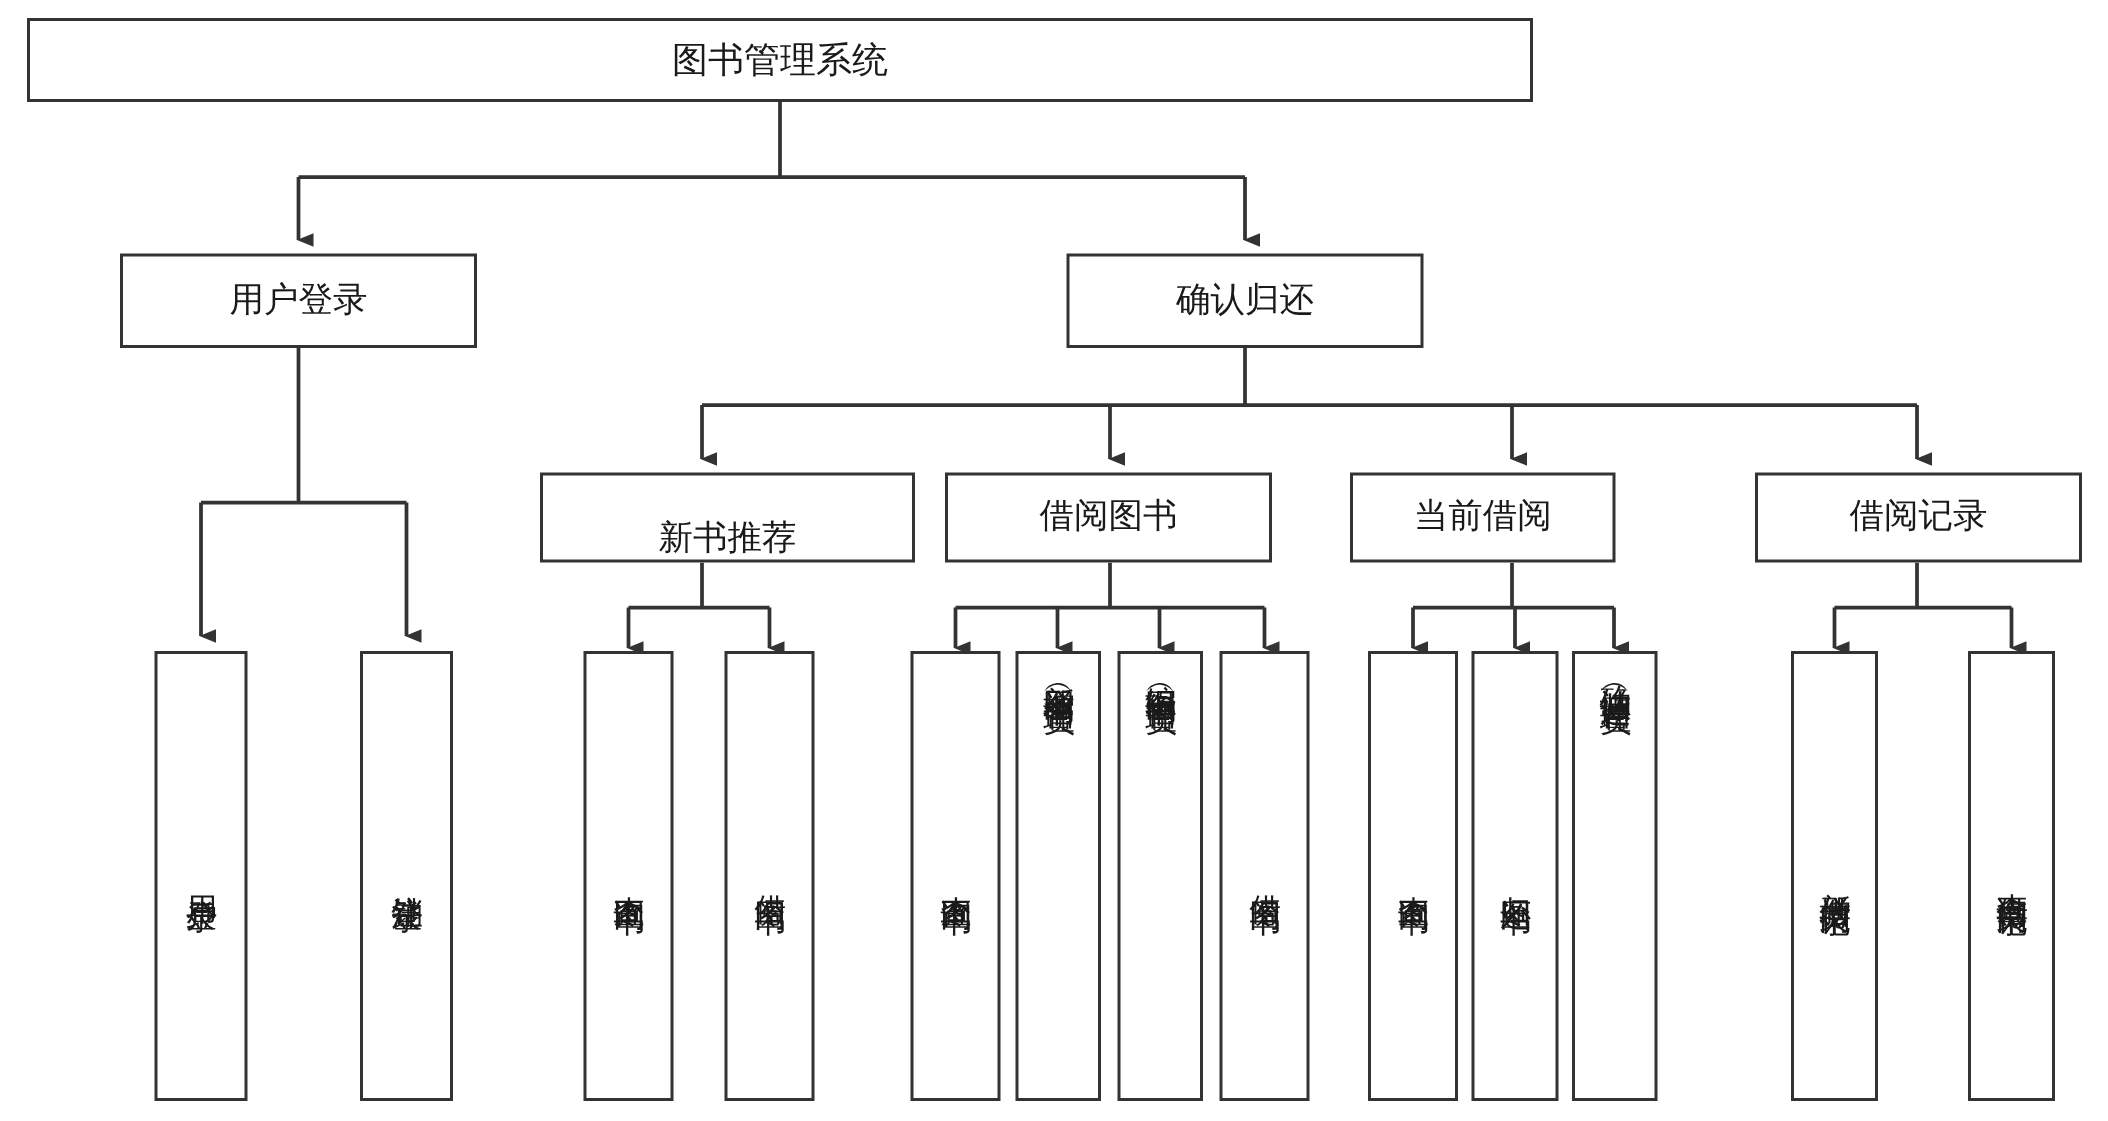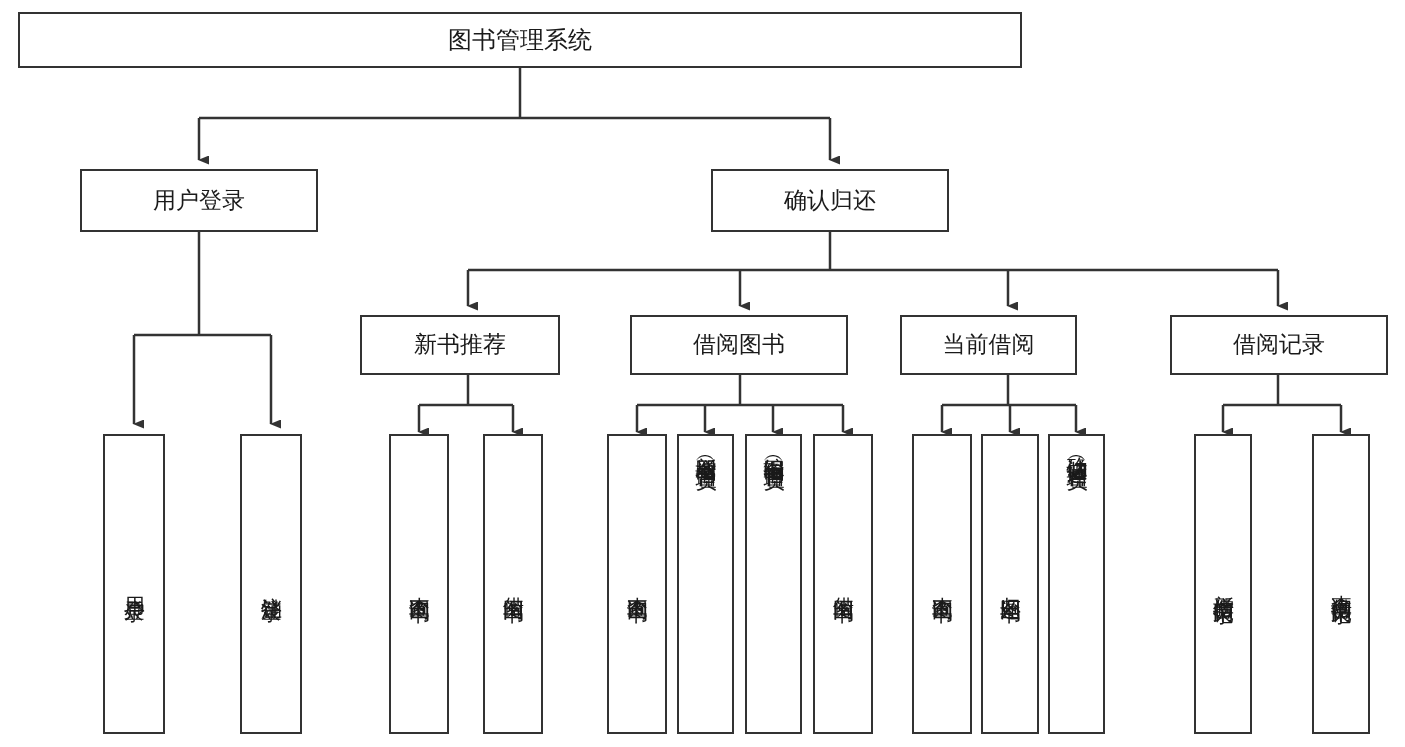--- a/index.html
+++ b/index.html
@@ -134,21 +134,21 @@
     <span class="label">图书管理系统</span>
   </div>
 
   <div class="node h" style="left:80px; top:169px; width:238px; height:63px;">
     <span class="label">用户登录</span>
   </div>
   <div class="node h" style="left:711px; top:169px; width:238px; height:63px;">
     <span class="label">确认归还</span>
   </div>
 
-  <div class="node h" style="left:360px; top:315px; width:200px; height:60px;">
+  <div class="node h" style="left:360px; top:315px; width:250px; height:60px;align-items:flex-end;">
     <span class="label">新书推荐</span>
   </div>
   <div class="node h" style="left:630px; top:315px; width:218px; height:60px;">
     <span class="label">借阅图书</span>
   </div>
   <div class="node h" style="left:900px; top:315px; width:177px; height:60px;">
     <span class="label">当前借阅</span>
   </div>
   <div class="node h" style="left:1170px; top:315px; width:218px; height:60px;align-items:center;">
     <span class="label">借阅记录</span>

